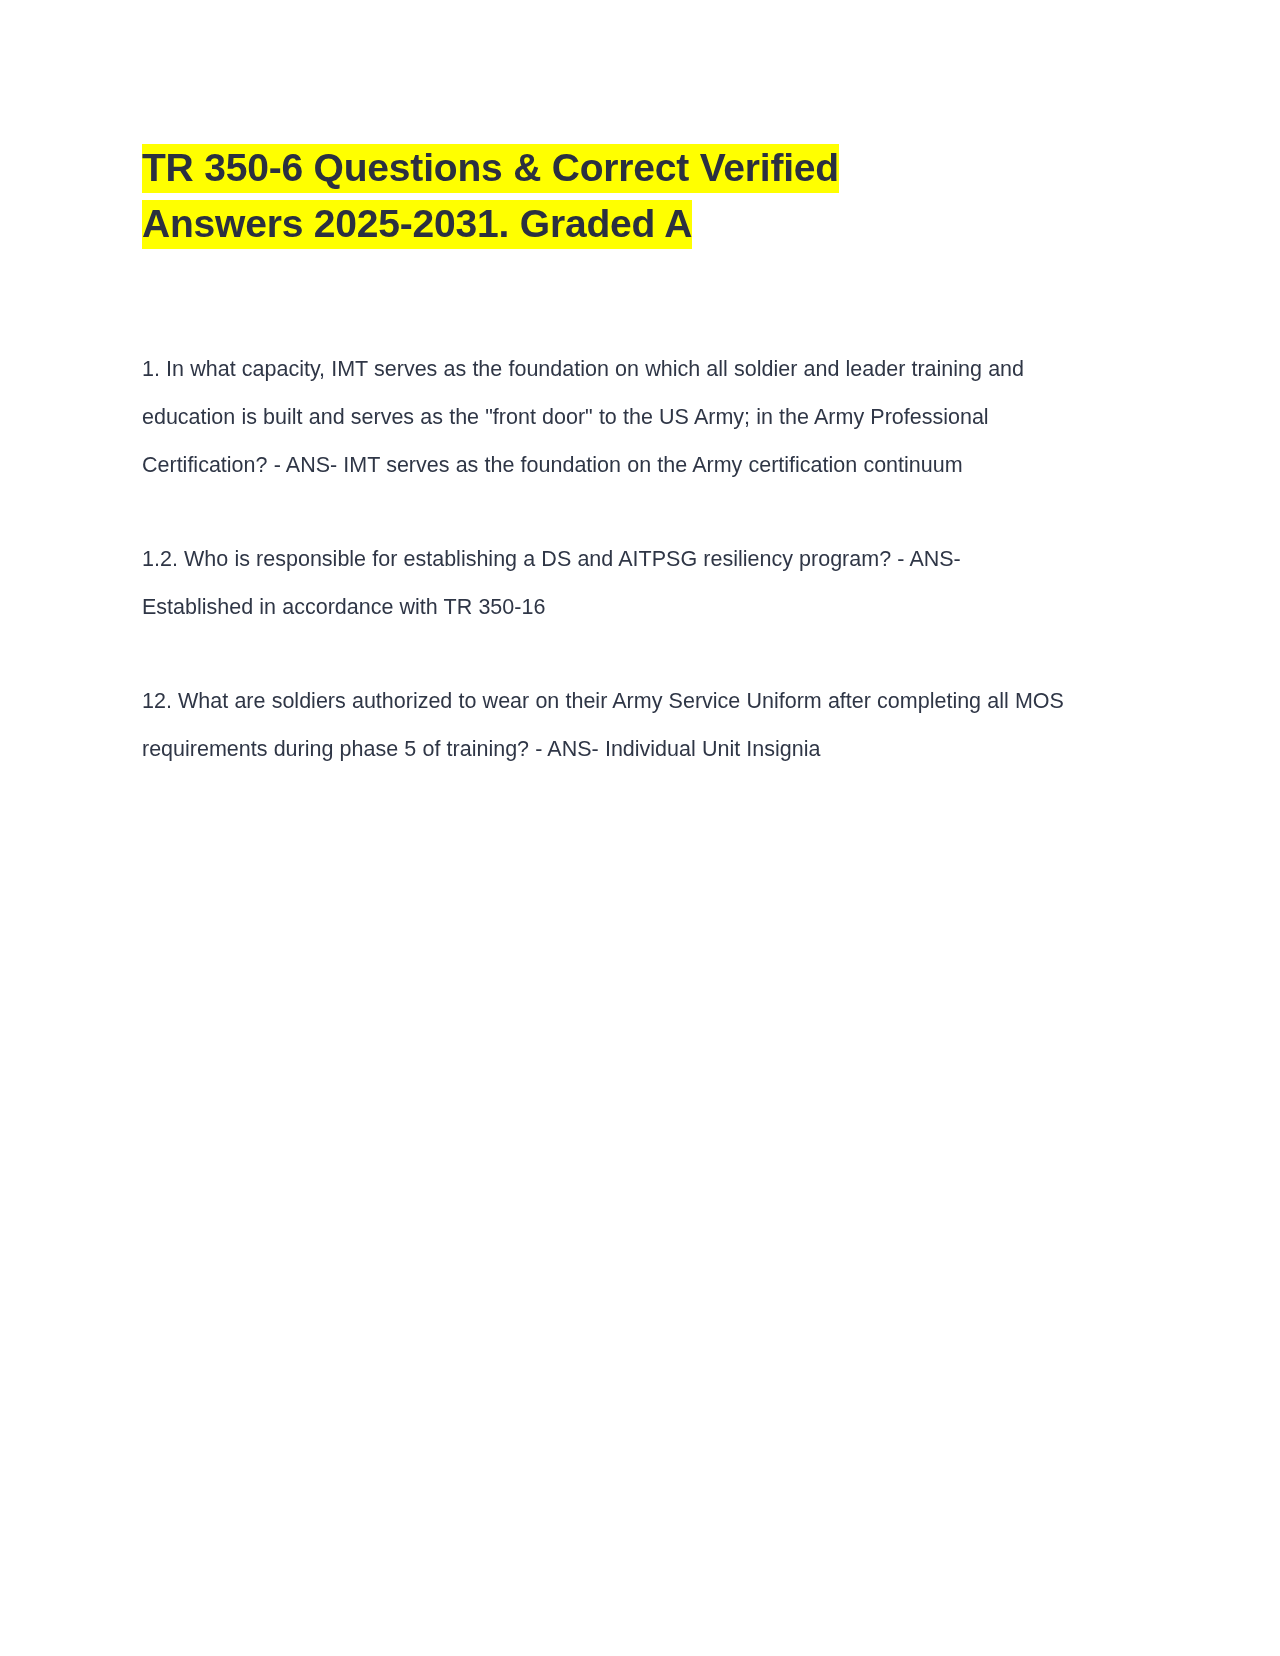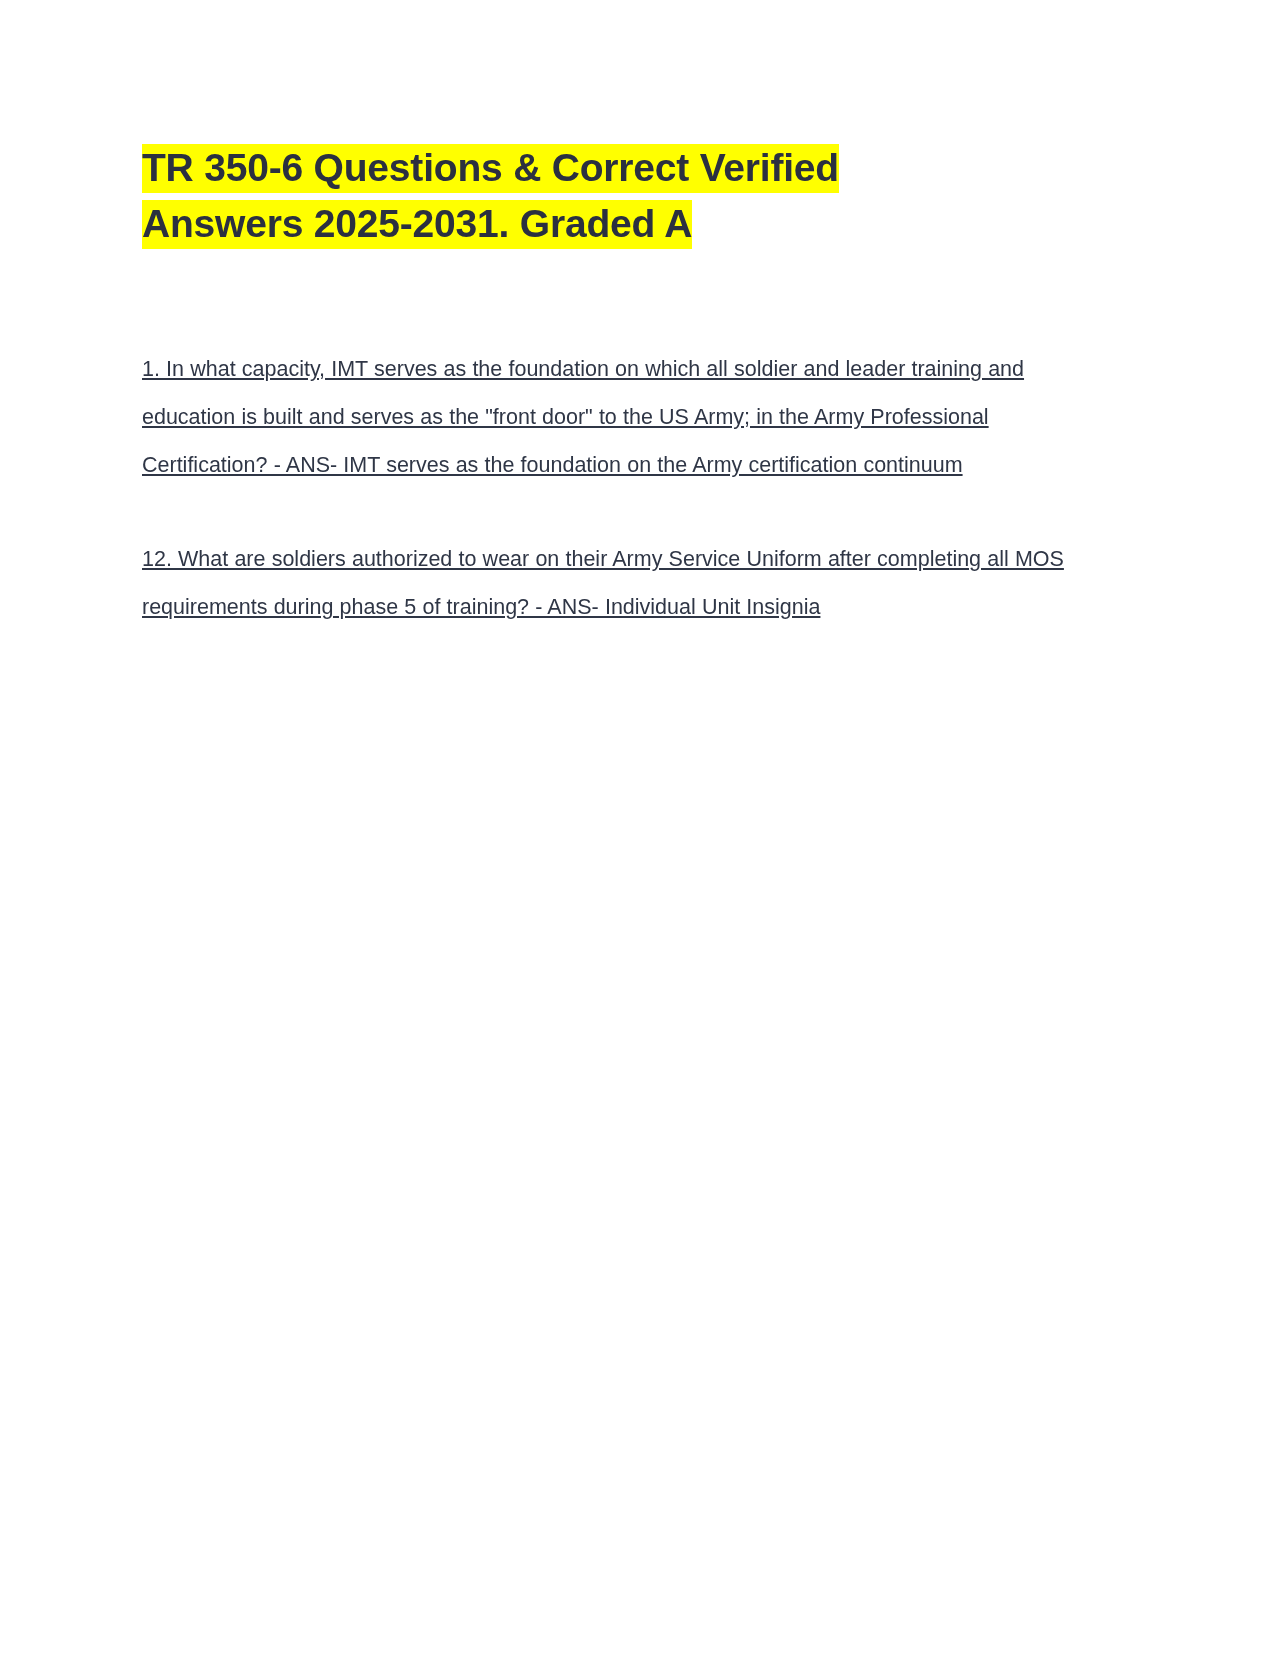--- a/index.html
+++ b/index.html
@@ -59,34 +59,34 @@
     width: 928px;
   }
 
   .qa-block {
     font-size: 21.5px;
     line-height: 48px;
     color: #2f3646;
     margin: 0 0 46px 0;
     text-align: left;
     word-spacing: 0.2px;
-    text-decoration: underline;
   }
 
   .qa-block:last-child {
     margin-bottom: 0;
   }
 </style>
 </head>
 <body>
 
 <div class="page">
   <div class="content">
 
     <h1 class="doc-title"><span class="hl">TR 350-6 Questions &amp; Correct Verified</span><br><span class="hl">Answers 2025-2031. Graded A</span></h1>
 
     <div class="qa-list">
       <p class="qa-block">1. In what capacity, IMT serves as the foundation on which all soldier and leader training and education is built and serves as the "front door" to the US Army; in the Army Professional Certification? - ANS- IMT serves as the foundation on the Army certification continuum</p>
+      <p class="qa-block">1.2. Who is responsible for establishing a DS and AITPSG resiliency program? - ANS- Established in accordance with TR 350-16</p>
       <p class="qa-block">12. What are soldiers authorized to wear on their Army Service Uniform after completing all MOS requirements during phase 5 of training? - ANS- Individual Unit Insignia</p>
     </div>
 
   </div>
 </div>
 
 </body></html>

